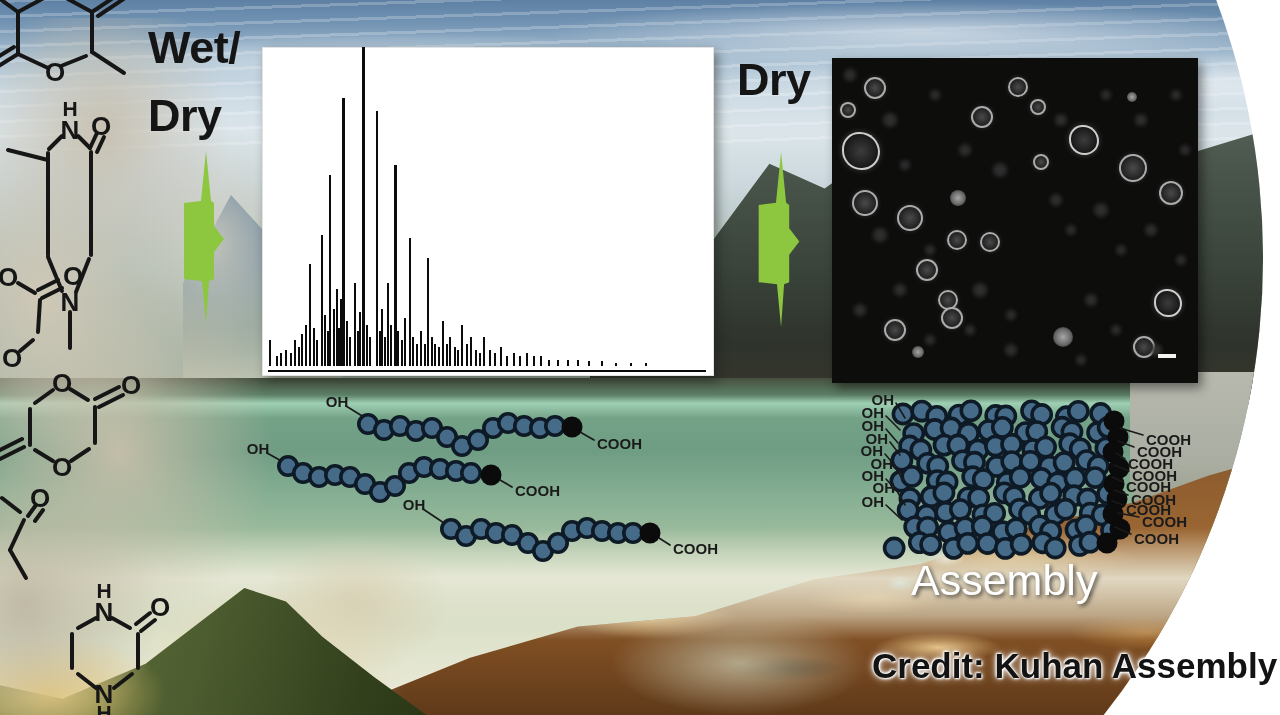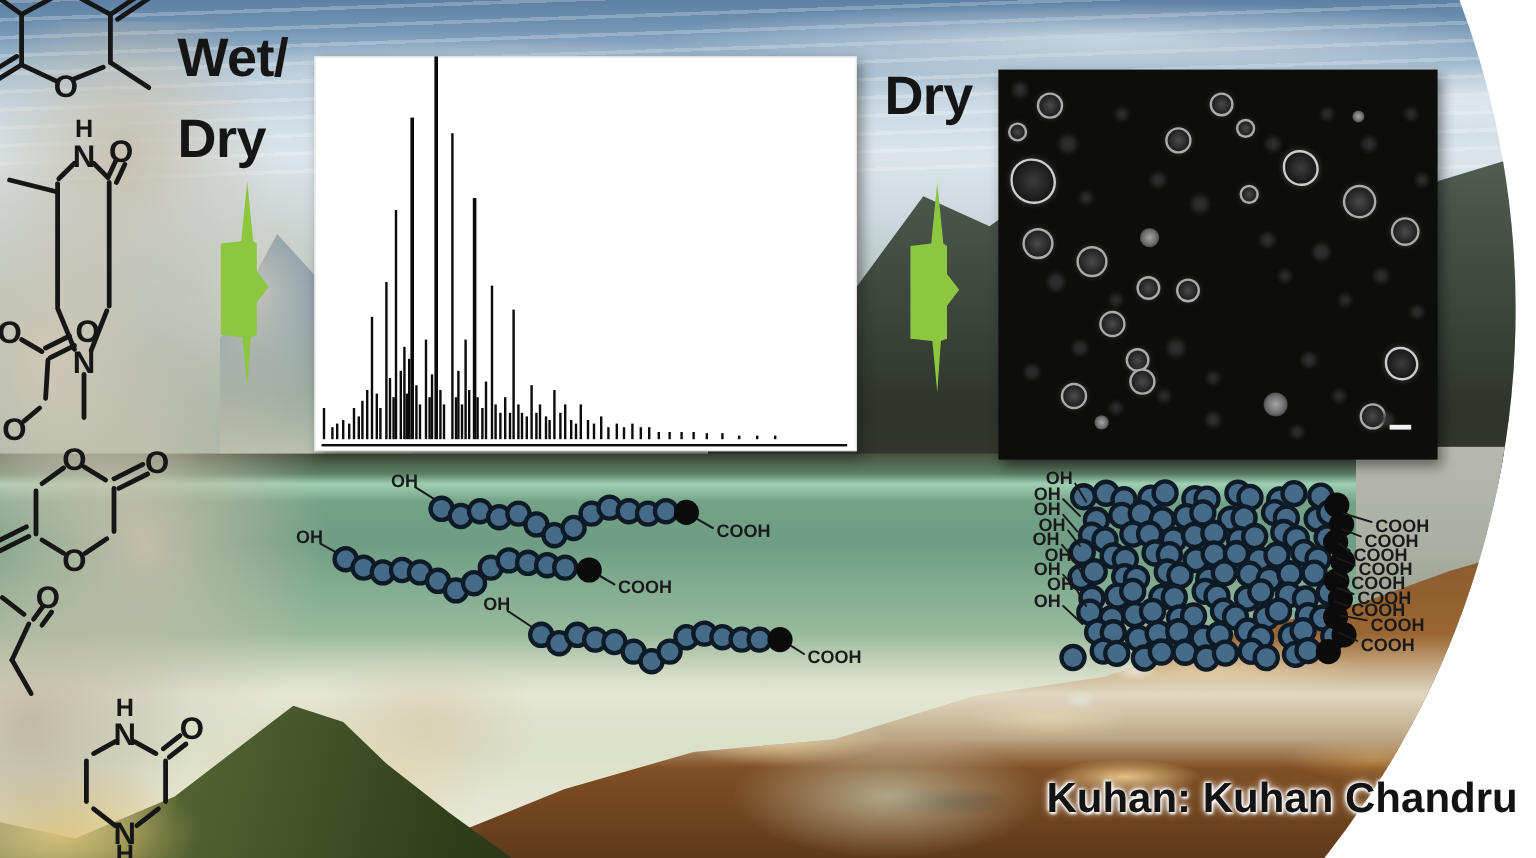--- a/index.html
+++ b/index.html
@@ -541,16 +541,17 @@
     <svg class="arrow z6" id="arrow1" viewBox="0 0 44 172" style="left: 181px; top: 151px; width: 44px; height: 172px;">
       <polygon class="arrow-poly" points="25,0 30,50 33,52 33,75 43,88 33,101 33,128 28,130 25,172 21,130 3,128 3,52 20,50" fill="#8dc63f"></polygon>
     </svg>
     <svg class="arrow z6" id="arrow2" viewBox="0 0 44 172" style="left: 754px; top: 152px; width: 48px; height: 175px;">
       <polygon class="arrow-poly" points="25,0 30,50 33,52 33,75 43,88 33,101 33,128 28,130 25,172 21,130 3,128 3,52 20,50" fill="#8dc63f"></polygon>
     </svg>
 
     <div class="big-label wetdry z7">Wet/
 Dry</div>
     <div class="big-label drylbl z7">Dry</div>
+    <div class="big-label assembly z7">Assembly</div>
   </div>
 
-  <div class="credit">Kuhan: Kuhan Chandru</div>
+  <div class="credit">Credit: Kuhan Assembly</div>
 </div>
 
 </body></html>

